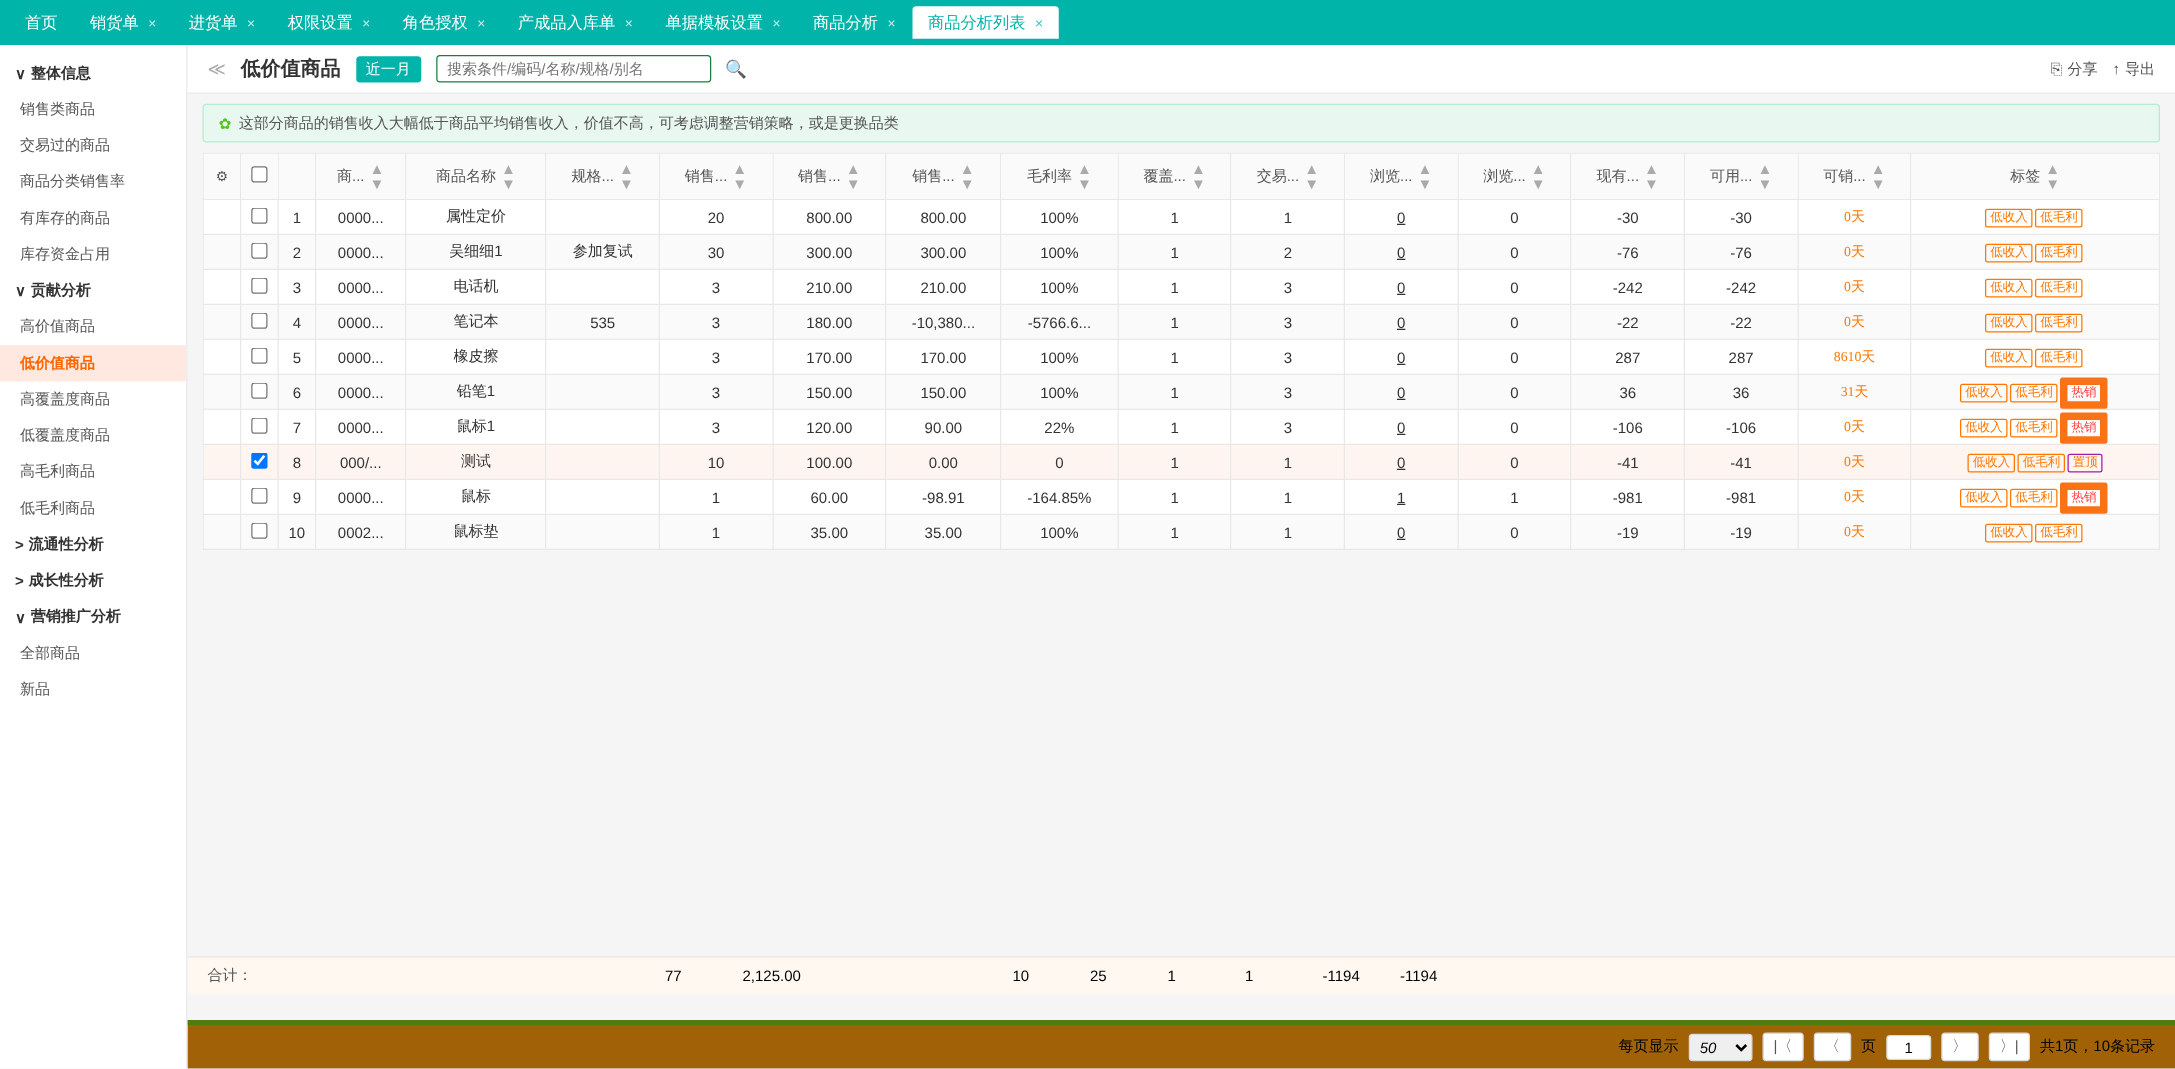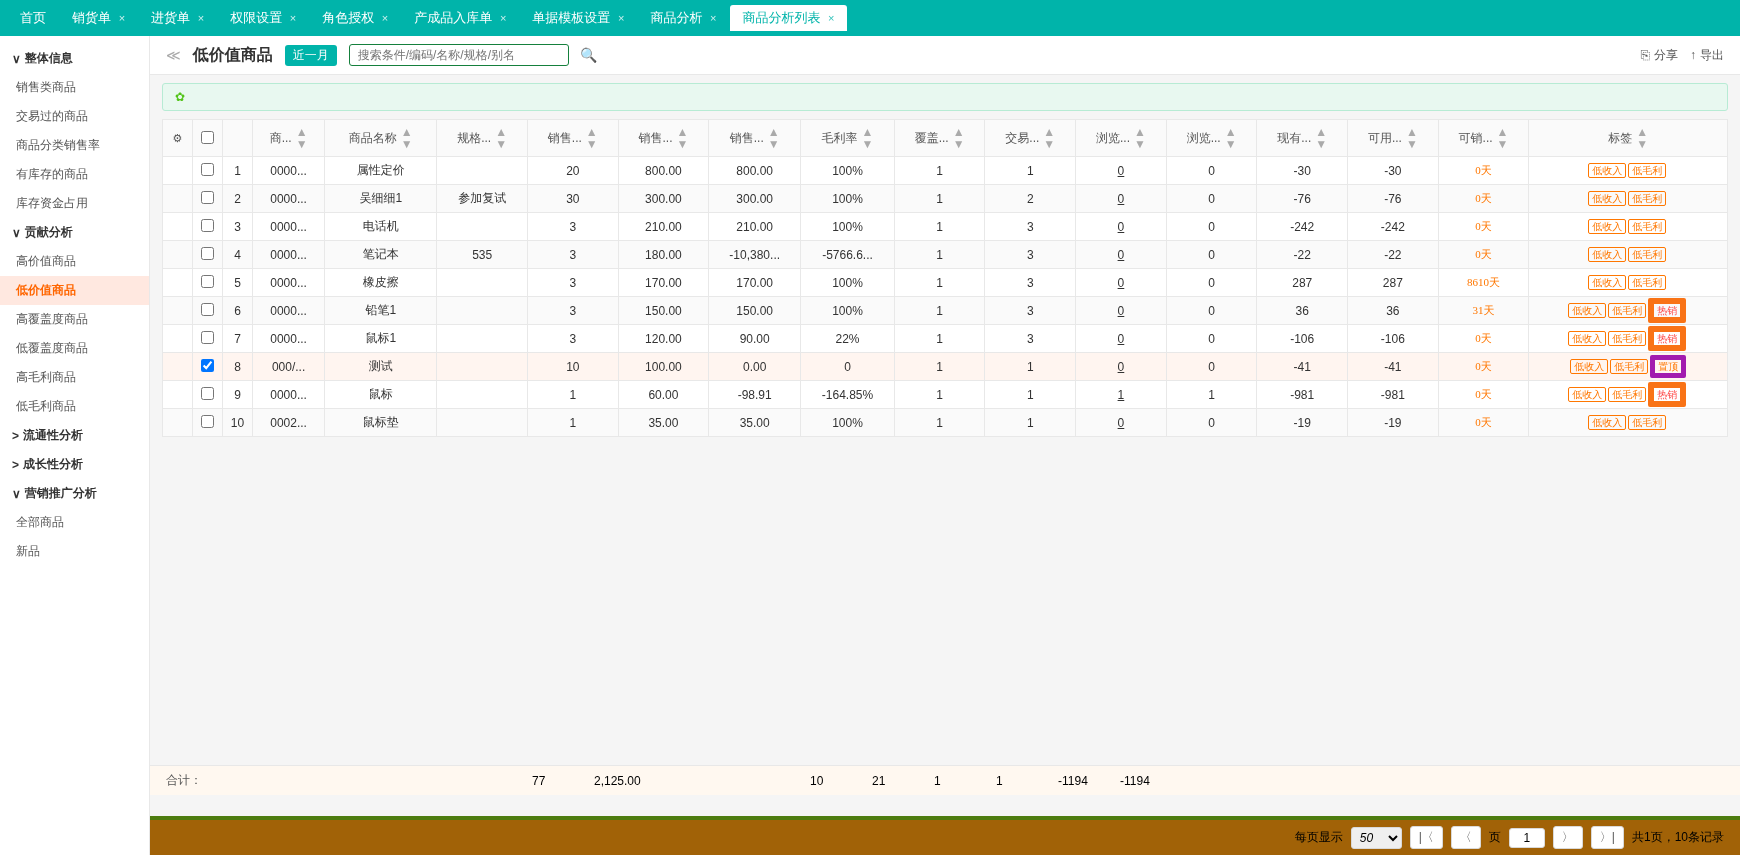--- a/index.html
+++ b/index.html
@@ -41,21 +41,21 @@
     
     
     table { width: 100%; border-collapse: collapse; background: #fff; }
     thead tr { background: #fafafa; }
     th { border: 1px solid #e8e8e8; padding: 6px 4px; text-align: center; color: #555; font-weight: normal; font-size: 11px; white-space: nowrap; position: sticky; top: 0; background: #fafafa; z-index: 1; }
     td { border: 1px solid #e8e8e8; padding: 5px 4px; text-align: center; color: #333; font-size: 12px; }
     tr:nth-child(even) td { background: #fafafa; }
     tr.highlight td { background: #fff5f0; }
     .tag-low-income { color: #ff7700; border: 1px solid #ff7700; padding: 1px 3px; border-radius: 2px; font-size: 10px; margin-right: 2px; }
     .tag-hot { color: #ff4444; border: 6px solid #f97316; padding: 1px 3px; border-radius: 2px; font-size: 10px; margin-right: 2px; }
-    .tag-stock { color: #ff7700; border: 5px solid #a21caf; padding: 1px 3px; border-radius: 2px; font-size: 10px; }
+    .tag-stock { color: #ff7700; border: 1px solid #a21caf; padding: 1px 3px; border-radius: 2px; font-size: 10px; }
     .days-orange { color: #ff7700; font-size: 11px; font-family: Liberation Serif, serif; }
     .underline { text-decoration: underline; cursor: pointer; }
     .col-settings { width: 30px; }
     .col-check { width: 30px; }
     .col-num { width: 30px; }
     .sort-icon { color: #aaa; font-size: 9px; margin-left: 2px; }
     
     
     .table-footer { background: #fff8f0; border-top: 1px solid #e8e8e8; padding: 6px 16px; display: flex; align-items: center; }
     .total-label { color: #555; margin-right: 20px; }
@@ -142,20 +142,21 @@
         </div>
         <div class="action-btn">
           <span>↑</span>
           <span>导出</span>
         </div>
       </div>
     </div>
 
     <div class="info-bar">
       <span class="info-icon">✿</span>
+      <span>这部分商品的销售收入大幅低于商品平均销售收入，价值不高，可考虑调整营销策略，或是更换品类</span>
     </div>
 
     <div class="table-container">
       <table>
         <thead>
           <tr>
             <th class="col-settings">⚙</th>
             <th class="col-check"><input type="checkbox" style=""></th>
             <th class="col-num"></th>
             <th>
@@ -462,21 +463,21 @@
         <span style="width:30px;"></span>
         <span style="width:30px;"></span>
         <span style="width:60px;"></span>
         <span style="width:90px;"></span>
         <span style="width:50px;"></span>
         <span style="min-width:60px; padding: 0 8px;">77</span>
         <span style="min-width:75px; padding: 0 8px;">2,125.00</span>
         <span style="min-width:75px; padding: 0 8px;"></span>
         <span style="min-width:60px; padding: 0 8px;"></span>
         <span style="min-width:60px; padding: 0 8px;">10</span>
-        <span style="min-width:60px; padding: 0 8px;">21</span>
+        <span style="min-width:60px; padding: 0 8px;">25</span>
         <span style="min-width:60px; padding: 0 8px;">1</span>
         <span style="min-width:60px; padding: 0 8px;">1</span>
         <span style="min-width:60px; padding: 0 8px;">-1194</span>
         <span style="min-width:60px; padding: 0 8px;">-1194</span>
       </div>
     </div>
 
     <div class="pagination-bar">
       <span>每页显示</span>
       <select class="page-size-select">

